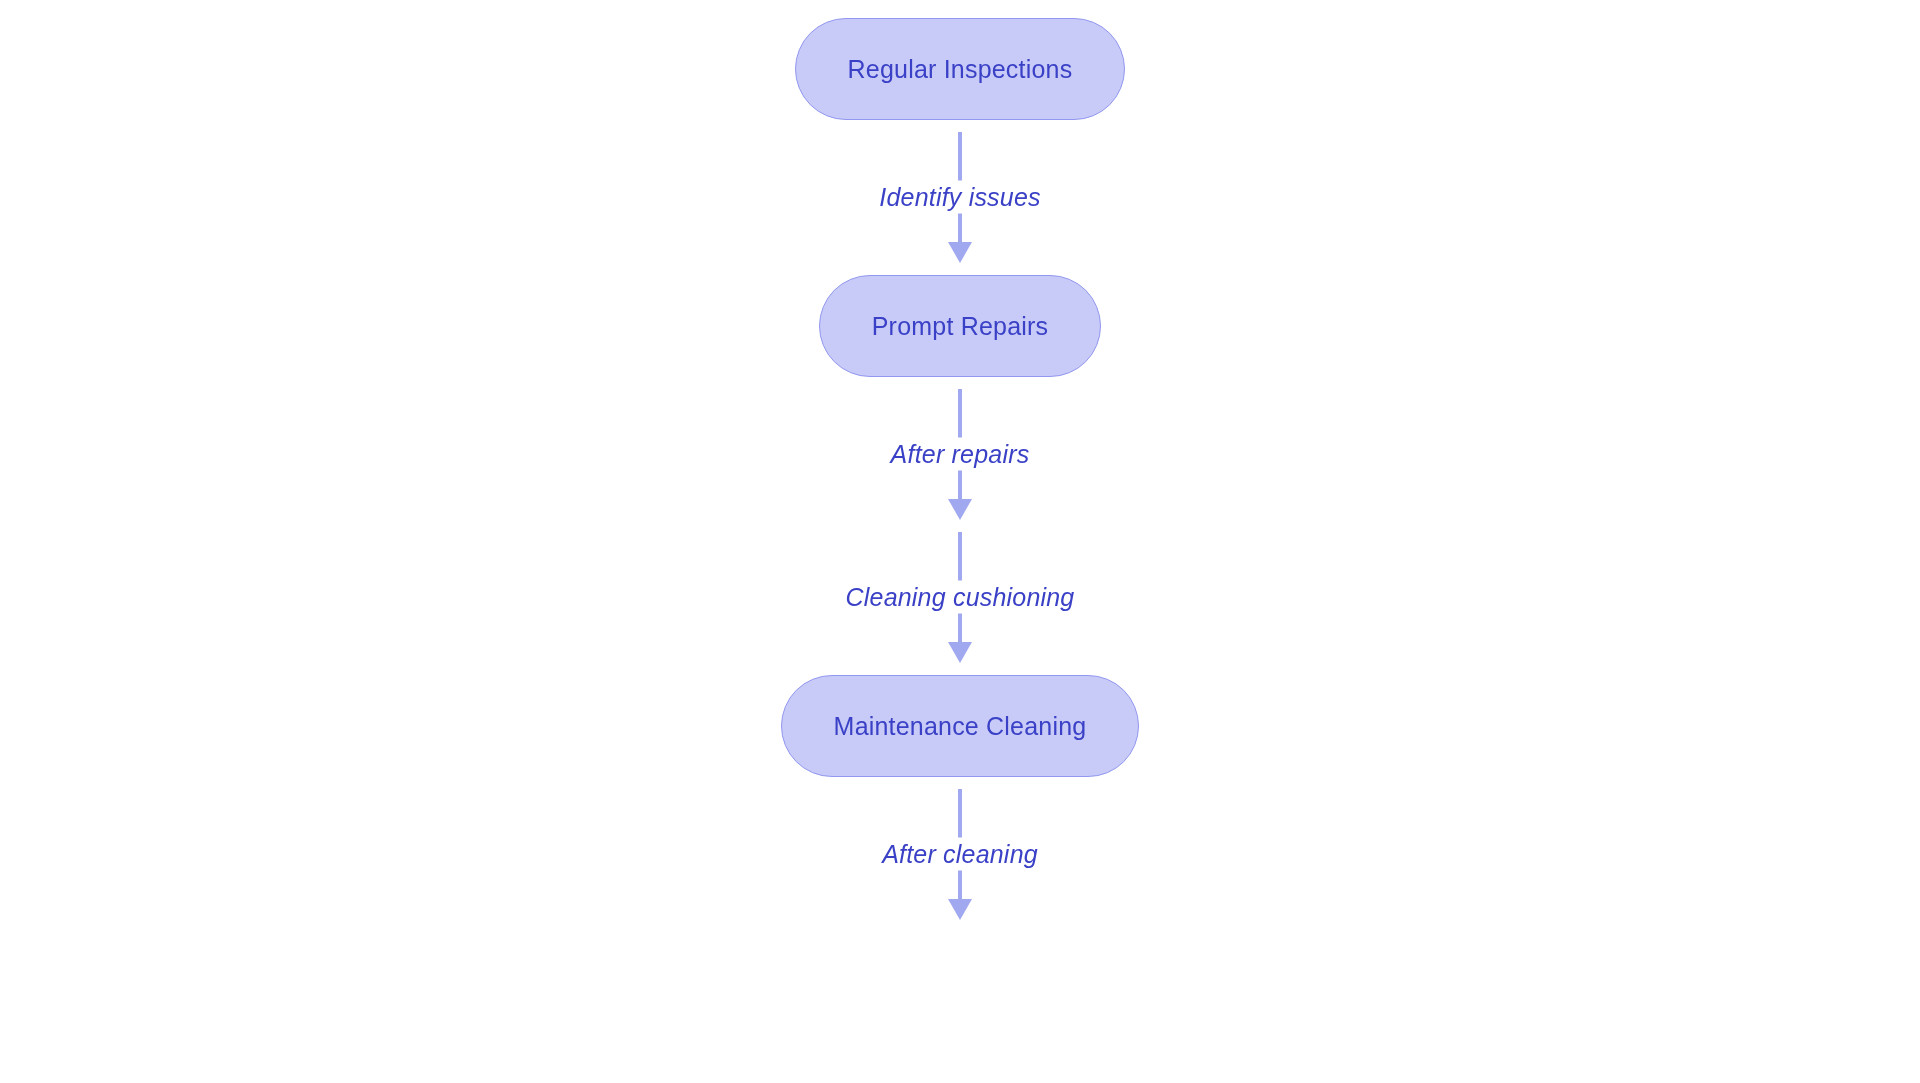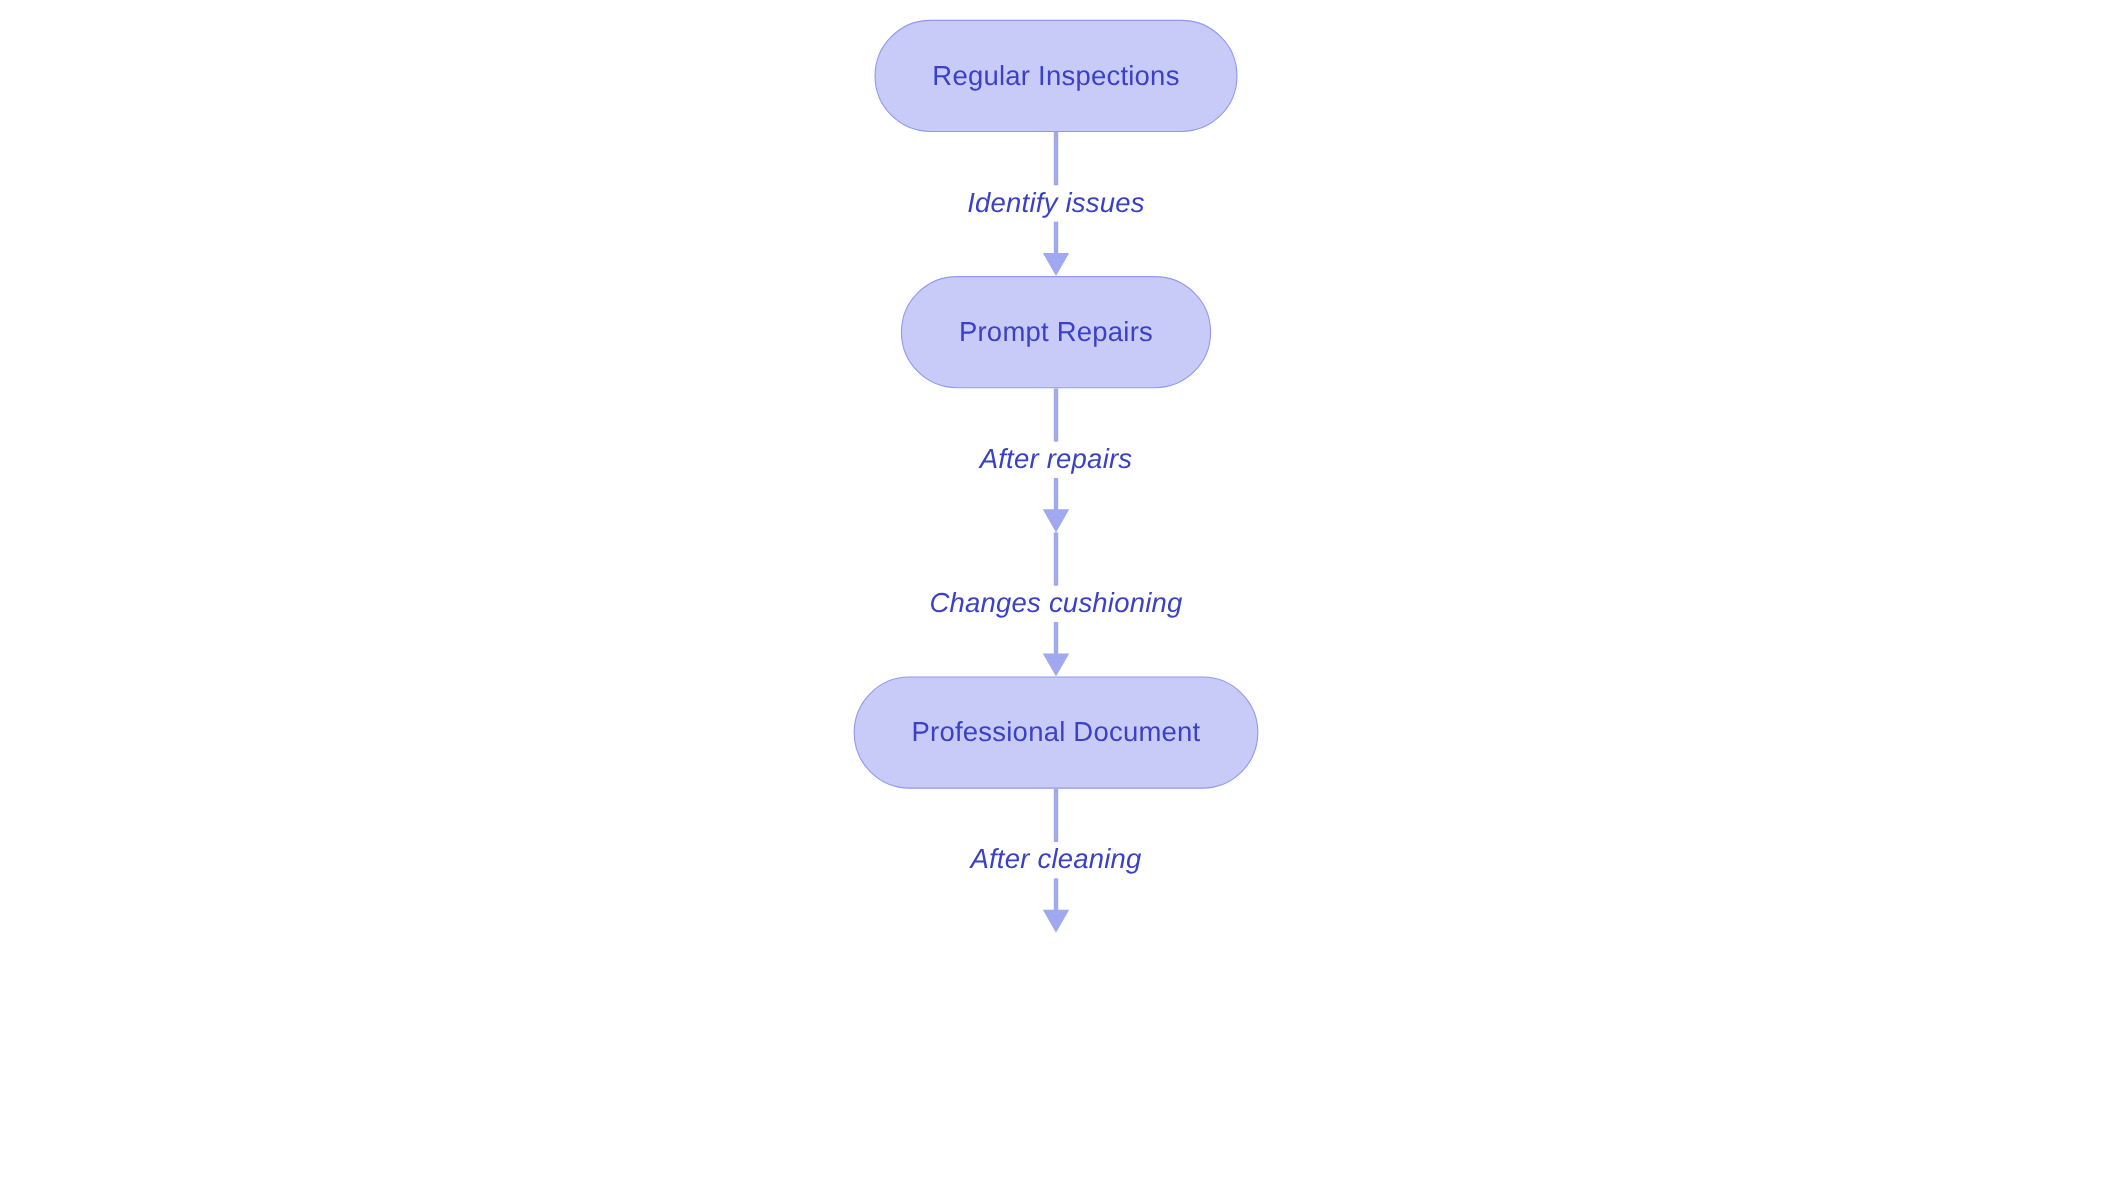--- a/index.html
+++ b/index.html
@@ -10,20 +10,21 @@
     --arrow:#a0a8f0;
     --background:#ffffff;
   }
   *{box-sizing:border-box;margin:0;padding:0;}
   html,body{width:1920px;height:1083px;background:var(--background);overflow:hidden;}
   body{font-family:"Liberation Sans","DejaVu Sans",sans-serif;}
   .canvas{
     width:1920px;height:1083px;
     display:flex;flex-direction:column;align-items:center;
     padding-top:18px;
+    gap:12px;
   }
   .node{
     min-height:102px;
     padding:0 52px;
     border:1.6px solid var(--node-border);
     background:var(--node-fill);
     border-radius:52px;
     display:flex;align-items:center;justify-content:center;
     color:var(--node-text);
     font-size:25px;
@@ -85,24 +86,24 @@
   <div class="edge">
     <div class="edge-line"></div>
     <div class="arrowhead"></div>
     <div class="edge-label">After repairs</div>
   </div>
 
 
   <div class="edge">
     <div class="edge-line"></div>
     <div class="arrowhead"></div>
-    <div class="edge-label">Changes cushioning</div>
+    <div class="edge-label">Cleaning cushioning</div>
   </div>
 
-  <div class="node">Professional Document</div>
+  <div class="node">Maintenance Cleaning</div>
 
   <div class="edge">
     <div class="edge-line"></div>
     <div class="arrowhead"></div>
     <div class="edge-label">After cleaning</div>
   </div>
 
 
 </div>
 

